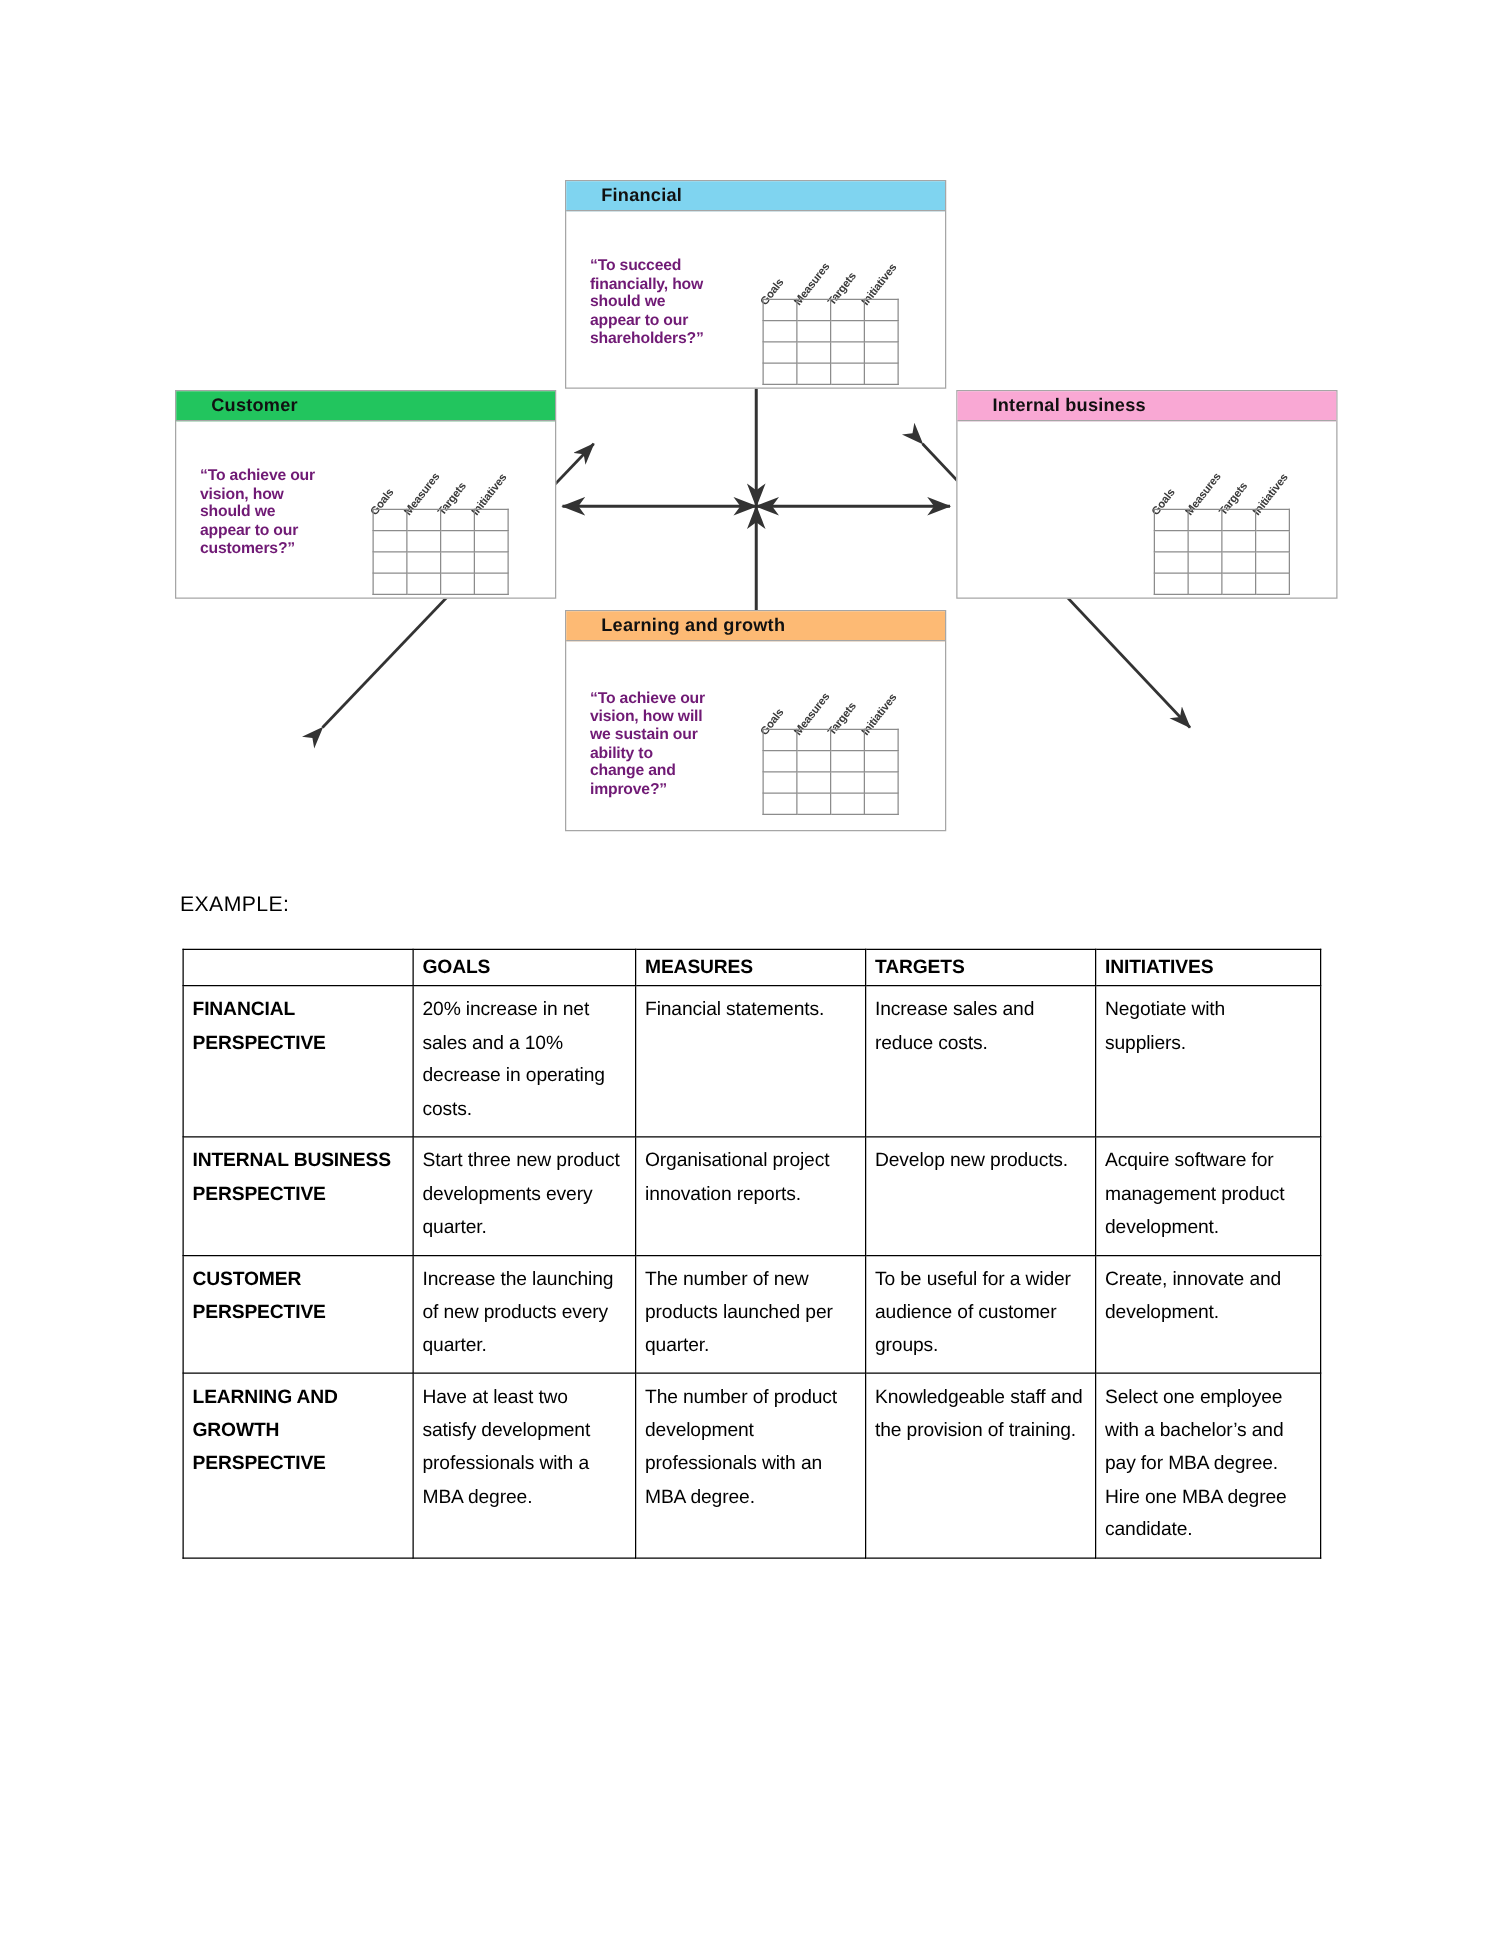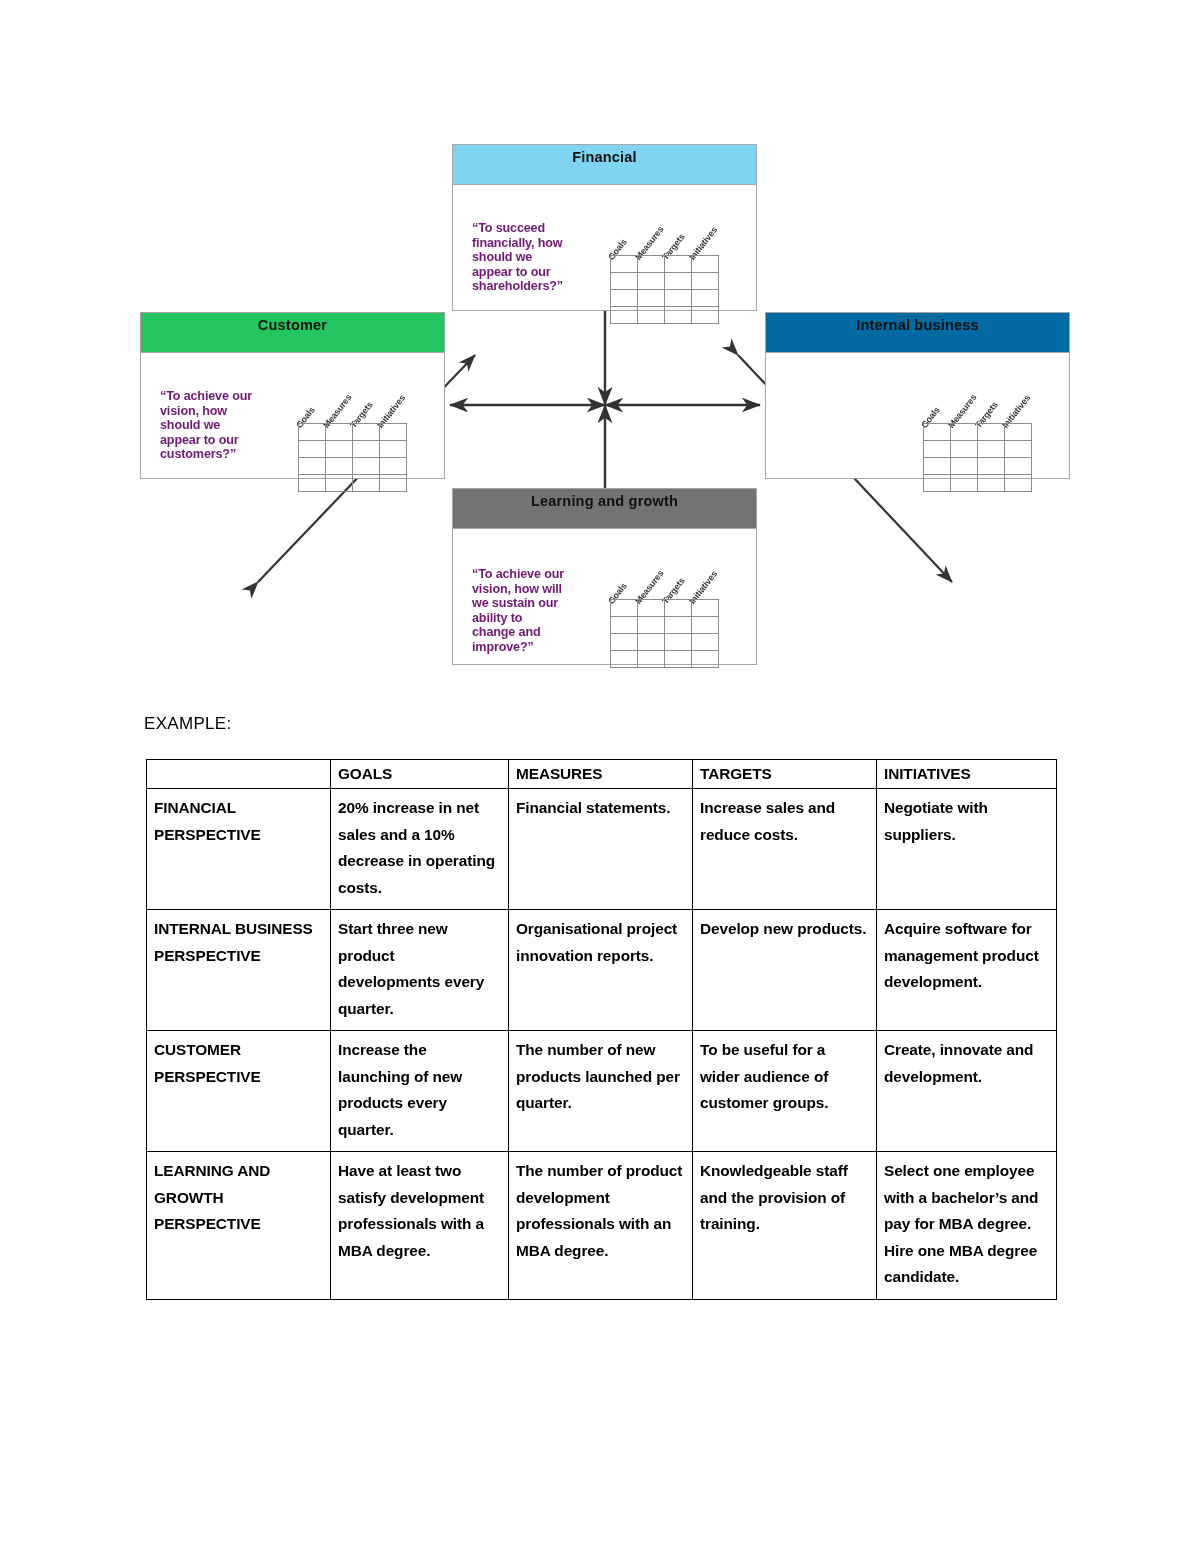--- a/index.html
+++ b/index.html
@@ -24,29 +24,29 @@
     width: 950px;
     height: 540px;
   }
   .quad {
     position: absolute;
     background: #ffffff;
     border: 1px solid #a6a6a6;
     box-sizing: border-box;
   }
   .quad-header {
-    height: 40px;
+    height: 24px;
     line-height: 24px;
-    text-align: center;
     font-weight: bold;
     font-size: 14.5px;
     letter-spacing: 0.2px;
     color: #111;
     border-bottom: 1px solid #a6a6a6;
     box-sizing: border-box;
+    padding-left: 28px;
   }
   .quad-body {
     position: relative;
     height: calc(100% - 24px);
   }
   .quad-question {
     position: absolute;
     left: 19px;
     font-size: 12.6px;
     font-weight: bold;
@@ -126,21 +126,21 @@
     border-collapse: collapse;
     table-layout: fixed;
   }
   #example-table td, #example-table th {
     border: 1.6px solid #000;
     vertical-align: top;
     padding: 6px 7px 8px 7px;
     font-size: 15.4px;
     line-height: 26.5px;
     text-align: left;
-    font-weight: bold;
+    font-weight: normal;
     letter-spacing: -0.1px;
   }
   #example-table thead th {
     font-weight: bold;
     height: 22px;
     padding-top: 3px;
     padding-bottom: 3px;
     line-height: 22px;
   }
   #example-table tbody td.rowhead {
@@ -263,21 +263,21 @@
               <td></td>
               <td></td>
               <td></td>
             </tr>
       </tbody>
         </table>
     </div>
   </div>
 
   <div class="quad" style="left:635px; top:182px; width:305px; height:167px;">
-    <div class="quad-header" style="background:#0369a1;">Internal business</div>
+    <div class="quad-header" style="background:#f9a8d4;">Internal business</div>
     <div class="quad-body">
       <div class="mini-heads" style="left:161px; top:17px;">
         <div class="mini-head" style="left:0px; top:50px;">Goals</div>
         <div class="mini-head" style="left:27px; top:50px;">Measures</div>
         <div class="mini-head" style="left:54px; top:50px;">Targets</div>
         <div class="mini-head" style="left:81px; top:50px;">Initiatives</div>
       </div>
       <table class="mini-table" style="left:157px; top:70px;">
         <tbody>
             <tr>
@@ -303,21 +303,21 @@
               <td></td>
               <td></td>
               <td></td>
             </tr>
       </tbody>
         </table>
     </div>
   </div>
 
   <div class="quad" style="left:322px; top:358px; width:305px; height:177px;">
-    <div class="quad-header" style="background:#737373;">Learning and growth</div>
+    <div class="quad-header" style="background:#fdba74;">Learning and growth</div>
     <div class="quad-body">
       <div class="quad-question" style="top:38px;">“To achieve our
 vision, how will
 we sustain our
 ability to
 change and
 improve?”</div>
       <div class="mini-heads" style="left:161px; top:17px;">
         <div class="mini-head" style="left:0px; top:50px;">Goals</div>
         <div class="mini-head" style="left:27px; top:50px;">Measures</div>

